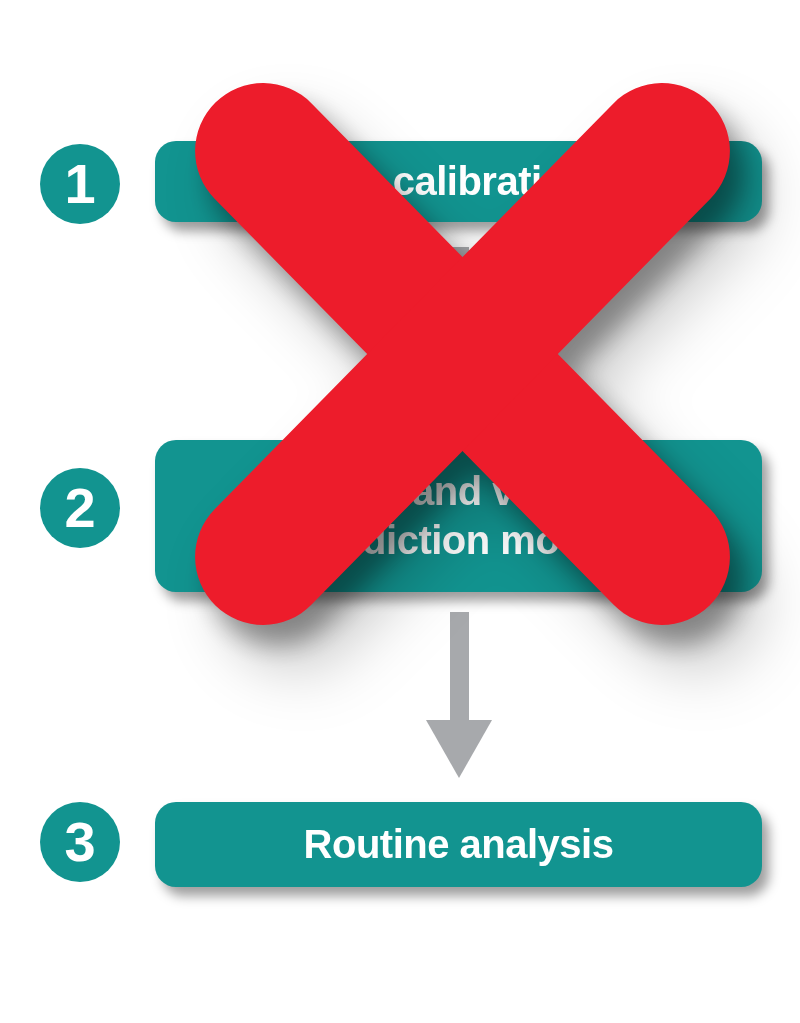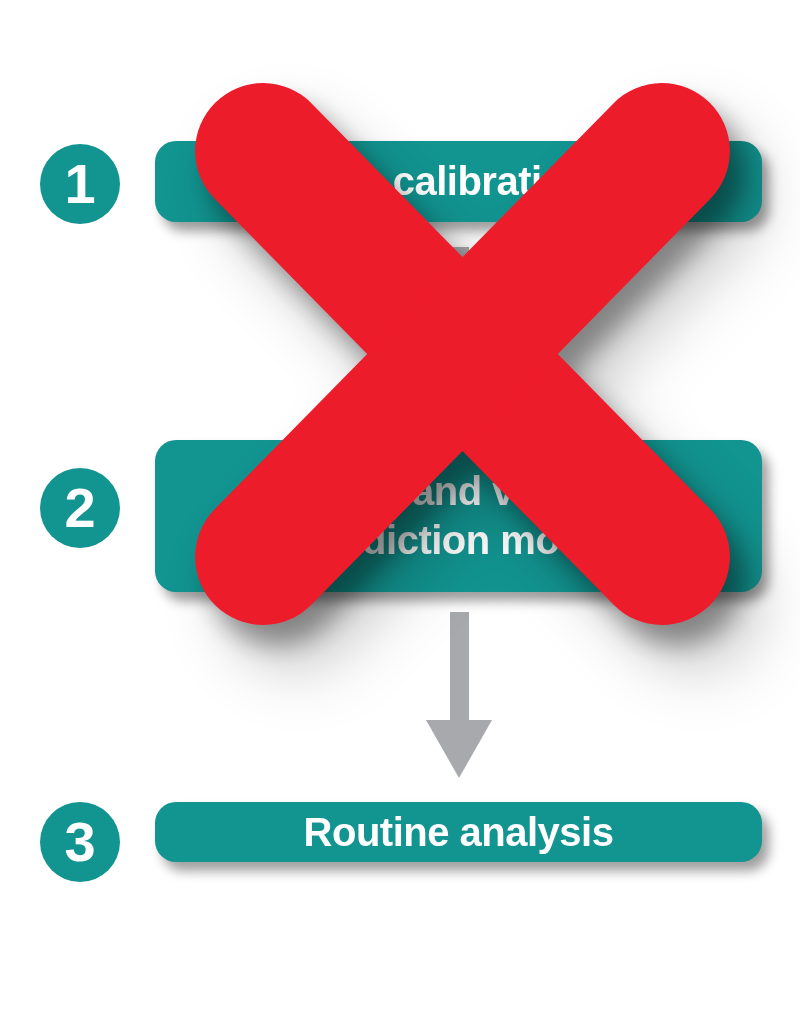--- a/index.html
+++ b/index.html
@@ -50,21 +50,21 @@
   .stepbox .line {
     color: var(--text_white, #ffffff);
     font-size: 40px;
     font-weight: 700;
     line-height: 49px;
     letter-spacing: -0.5px;
     white-space: nowrap;
   }
   .box1 { top: 141px; height: 81px; }
   .box2 { top: 440px; height: 152px; }
-  .box3 { top: 802px; height: 60px; }
+  .box3 { top: 802px; height: 85px; }
 
   
   .arrow {
     position: absolute;
     left: 426px;
     width: 66px;
     height: 166px;
   }
   .arrow svg { display: block; }
 

